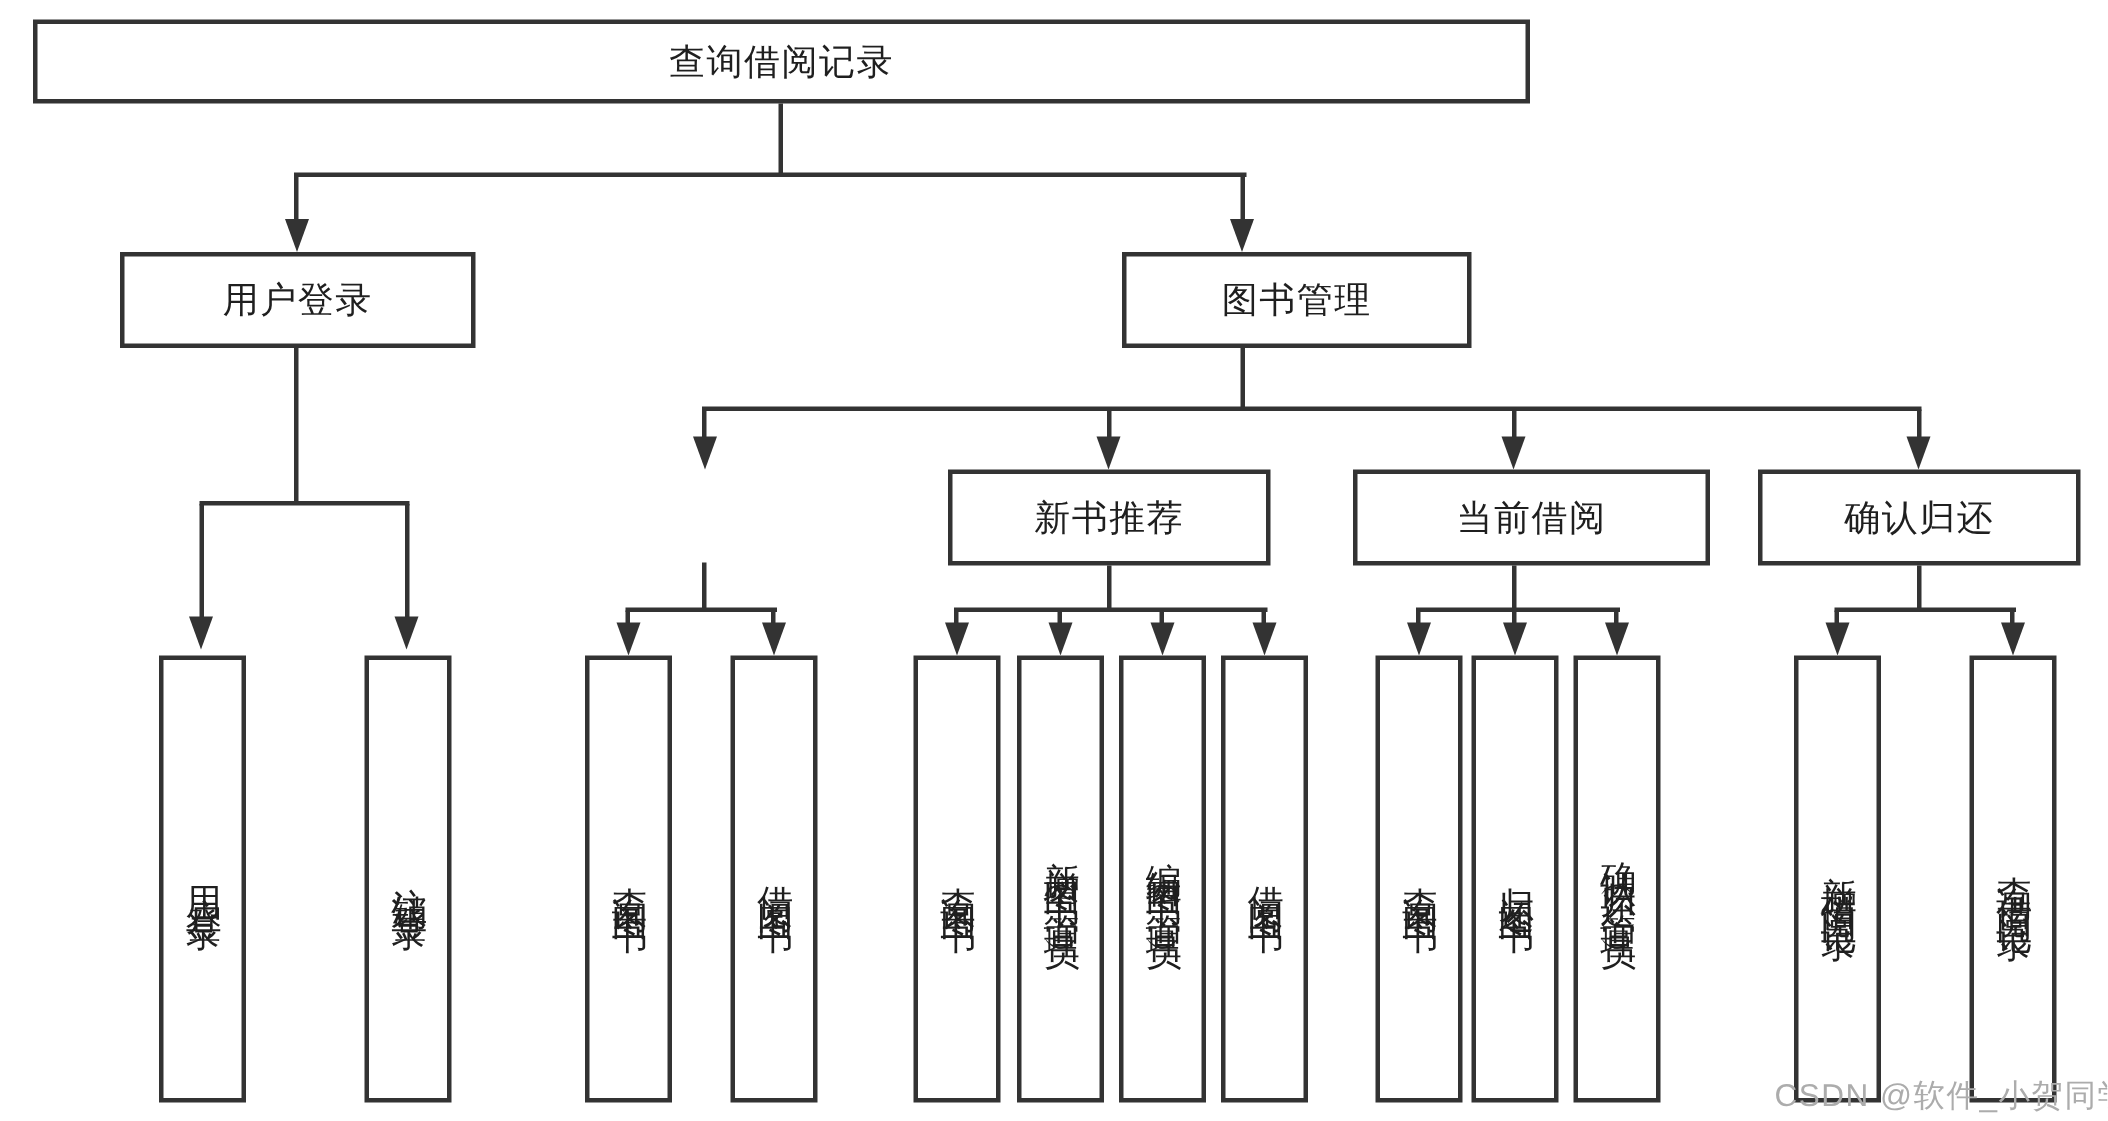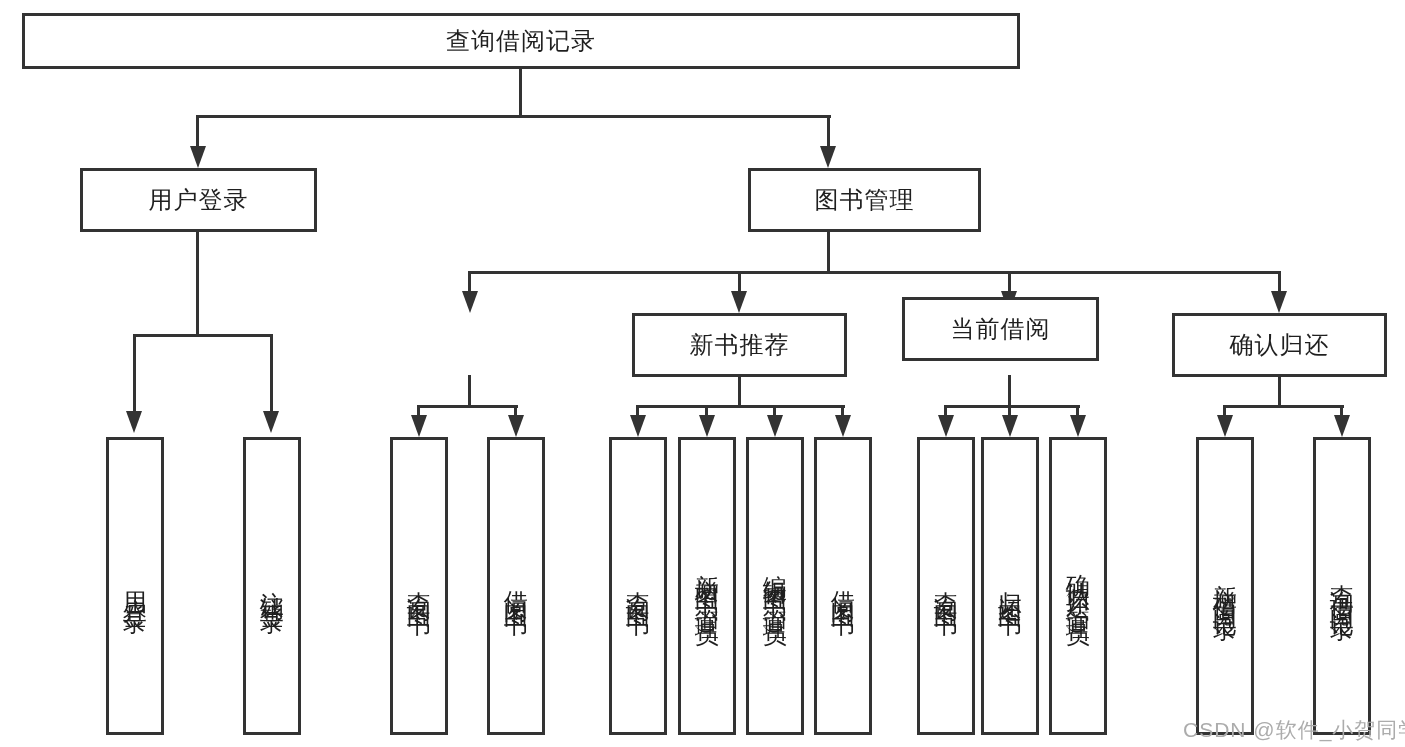--- a/index.html
+++ b/index.html
@@ -71,21 +71,21 @@
   <div class="line" style="left:738px;top:273px;width:3px;height:20px;"></div>
   <div class="arr" style="left:731px;top:291px;"></div>
   <div class="line" style="left:1008px;top:273px;width:3px;height:20px;"></div>
   <div class="arr" style="left:1001px;top:291px;"></div>
   <div class="line" style="left:1278px;top:273px;width:3px;height:20px;"></div>
   <div class="arr" style="left:1271px;top:291px;"></div>
 
   <div class="box" style="left:632px;top:313px;width:215px;height:64px;">
     <span>新书推荐</span>
   </div>
-  <div class="box" style="left:902px;top:297px;width:197px;height:64px;">
+  <div class="box" style="left:902px;top:313px;width:238px;height:64px;">
     <span>当前借阅</span>
   </div>
   <div class="box" style="left:1172px;top:313px;width:215px;height:64px;">
     <span>确认归还</span>
   </div>
 
   <div class="line" style="left:468px;top:375px;width:3px;height:32px;"></div>
   <div class="line" style="left:417px;top:405px;width:101px;height:3px;"></div>
   <div class="line" style="left:417px;top:407px;width:3px;height:10px;"></div>
   <div class="arr" style="left:411px;top:415px;"></div>

